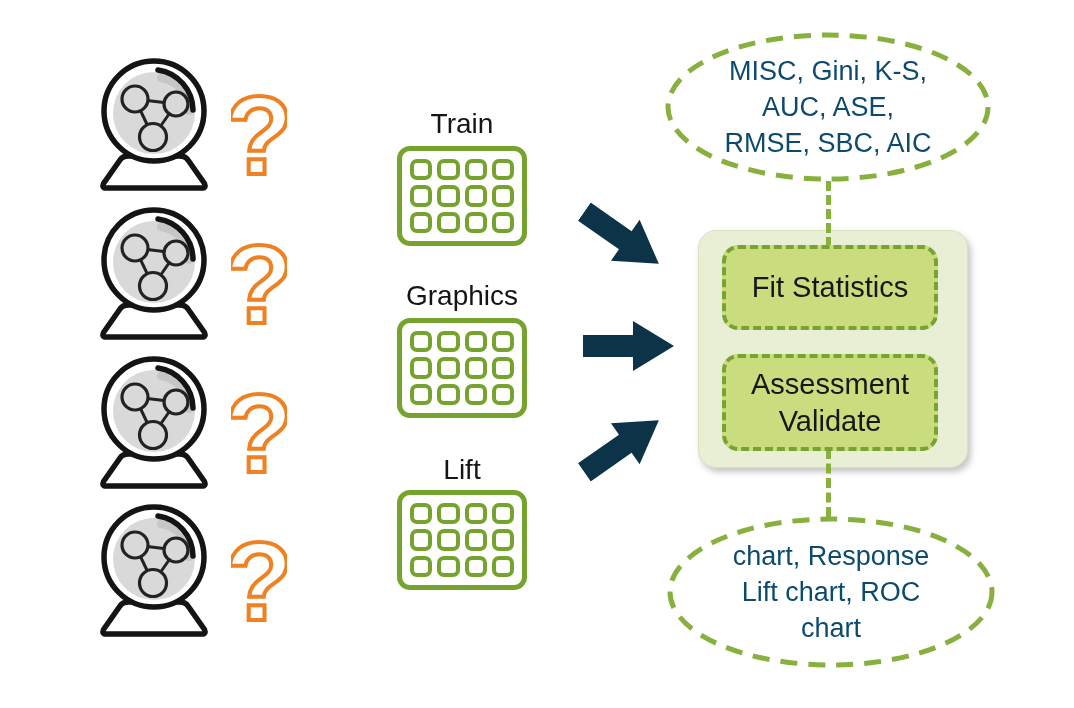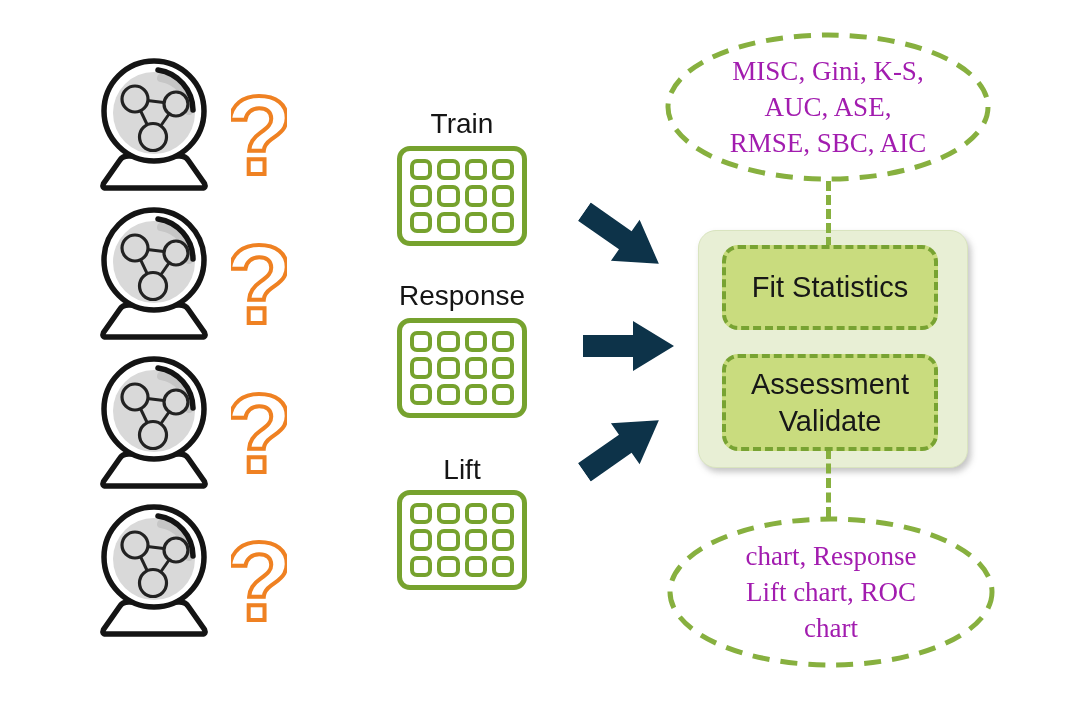--- a/index.html
+++ b/index.html
@@ -34,21 +34,21 @@
   .pill{position:absolute;left:722px;width:216px;box-sizing:border-box;
     background:#c9dc7e;border:4px dashed #78a332;border-radius:16px;
     display:flex;align-items:center;justify-content:center;text-align:center;
     font-size:29px;line-height:37px;color:#171717;padding:4px 18px;}
 
   
   .callout{position:absolute;}
   .callout svg{position:absolute;left:0;top:0;}
   .callout .lines{position:absolute;left:0;top:0;width:100%;height:100%;
     display:flex;flex-direction:column;align-items:center;justify-content:center;
-    font-size:27px;line-height:36px;text-align:center;color:#a21caf;font-family:Liberation Serif, serif;}
+    font-size:27px;line-height:36px;text-align:center;color:#0c4a6e;}
 </style>
 </head>
 <body>
 
 <div class="canvas">
 
   <svg class="model-icon" style="top:56px" viewBox="0 0 130 135">
       <use href="#ball"></use>
     </svg>
   <svg class="model-icon" style="top:205px" viewBox="0 0 130 135">
@@ -83,21 +83,21 @@
     <div class="cell"></div>
       <div class="cell"></div>
       <div class="cell"></div>
       <div class="cell"></div>
     <div class="cell"></div>
       <div class="cell"></div>
       <div class="cell"></div>
       <div class="cell"></div>
   </div>
 
-  <div class="ds-label" style="top:280px">Response</div>
+  <div class="ds-label" style="top:280px">Graphics</div>
   <div class="data-table" style="top:318px">
     <div class="cell"></div>
       <div class="cell"></div>
       <div class="cell"></div>
       <div class="cell"></div>
     <div class="cell"></div>
       <div class="cell"></div>
       <div class="cell"></div>
       <div class="cell"></div>
     <div class="cell"></div>

